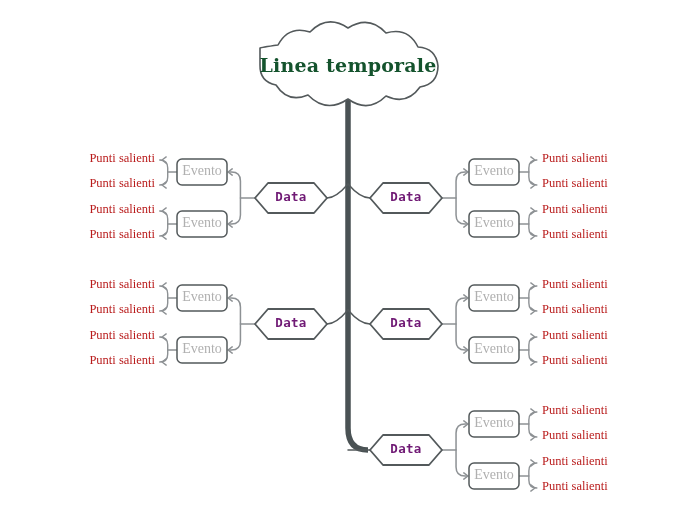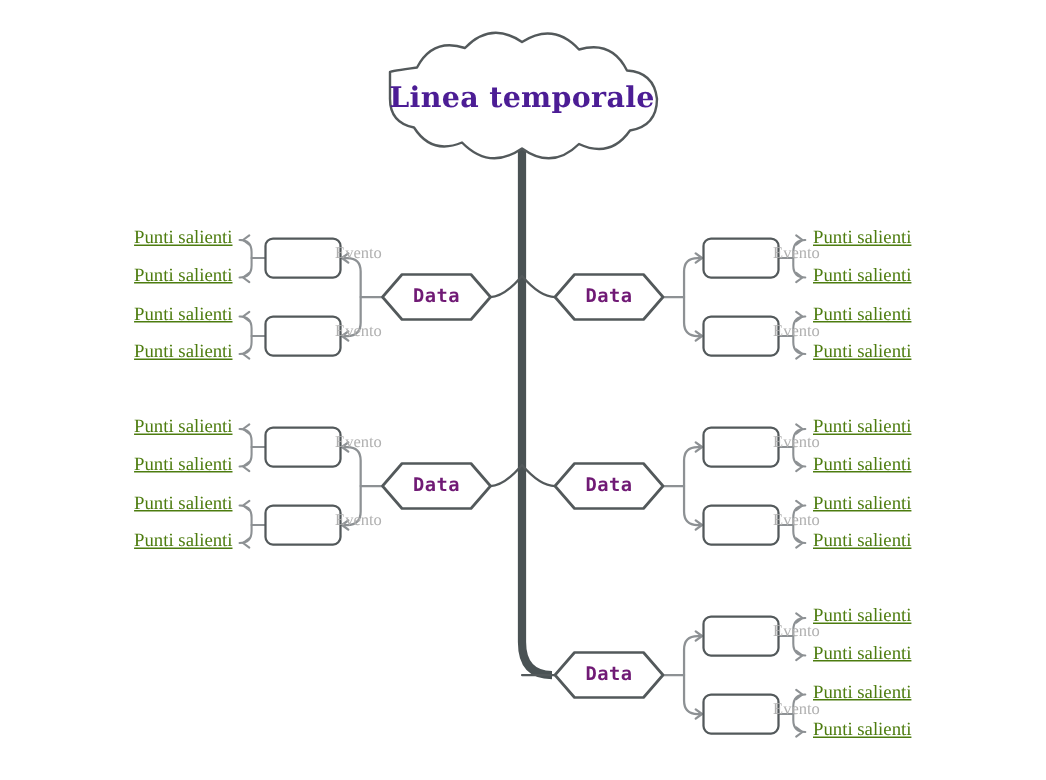--- a/index.html
+++ b/index.html
@@ -26,41 +26,39 @@
   }
   .node-text {
     position: absolute;
     white-space: nowrap;
     pointer-events: none;
   }
   .title-text {
     font-family: "DejaVu Serif", serif;
     font-weight: bold;
     font-size: 19px;
-    color: #4c1d95;
+    color: #14532d;
     letter-spacing: 0.2px;
   }
   .data-text {
     font-family: "DejaVu Sans Mono", monospace;
     font-weight: bold;
     font-size: 12.5px;
     color: #701a75;
     letter-spacing: 0.3px;
   }
   .evento-text {
     font-family: "Liberation Serif", serif;
-    font-size: 11px;
+    font-size: 14px;
     color: #b0b0b0;
-    margin-left: 37px;
   }
   .punti-text {
     font-family: "Liberation Serif", serif;
     font-size: 12.5px;
-    color: #4d7c0f;
-    text-decoration: underline;
+    color: #b91c1c;
   }
 </style>
 </head>
 <body>
 
 <div id="canvas">
   <svg id="diagram-svg" viewBox="0 0 697 520">
     <g id="layer-connectors">
         <path d="M 348 100 L 348 428 Q 348 450 368 450" fill="none" stroke="#4a5254" stroke-width="5.5" stroke-linecap="butt" stroke-linejoin="round"></path>
         <path d="M 348 184 Q 336 198 327 198" fill="none" stroke="#53595b" stroke-width="1.5" stroke-linecap="round" stroke-linejoin="round"></path>

